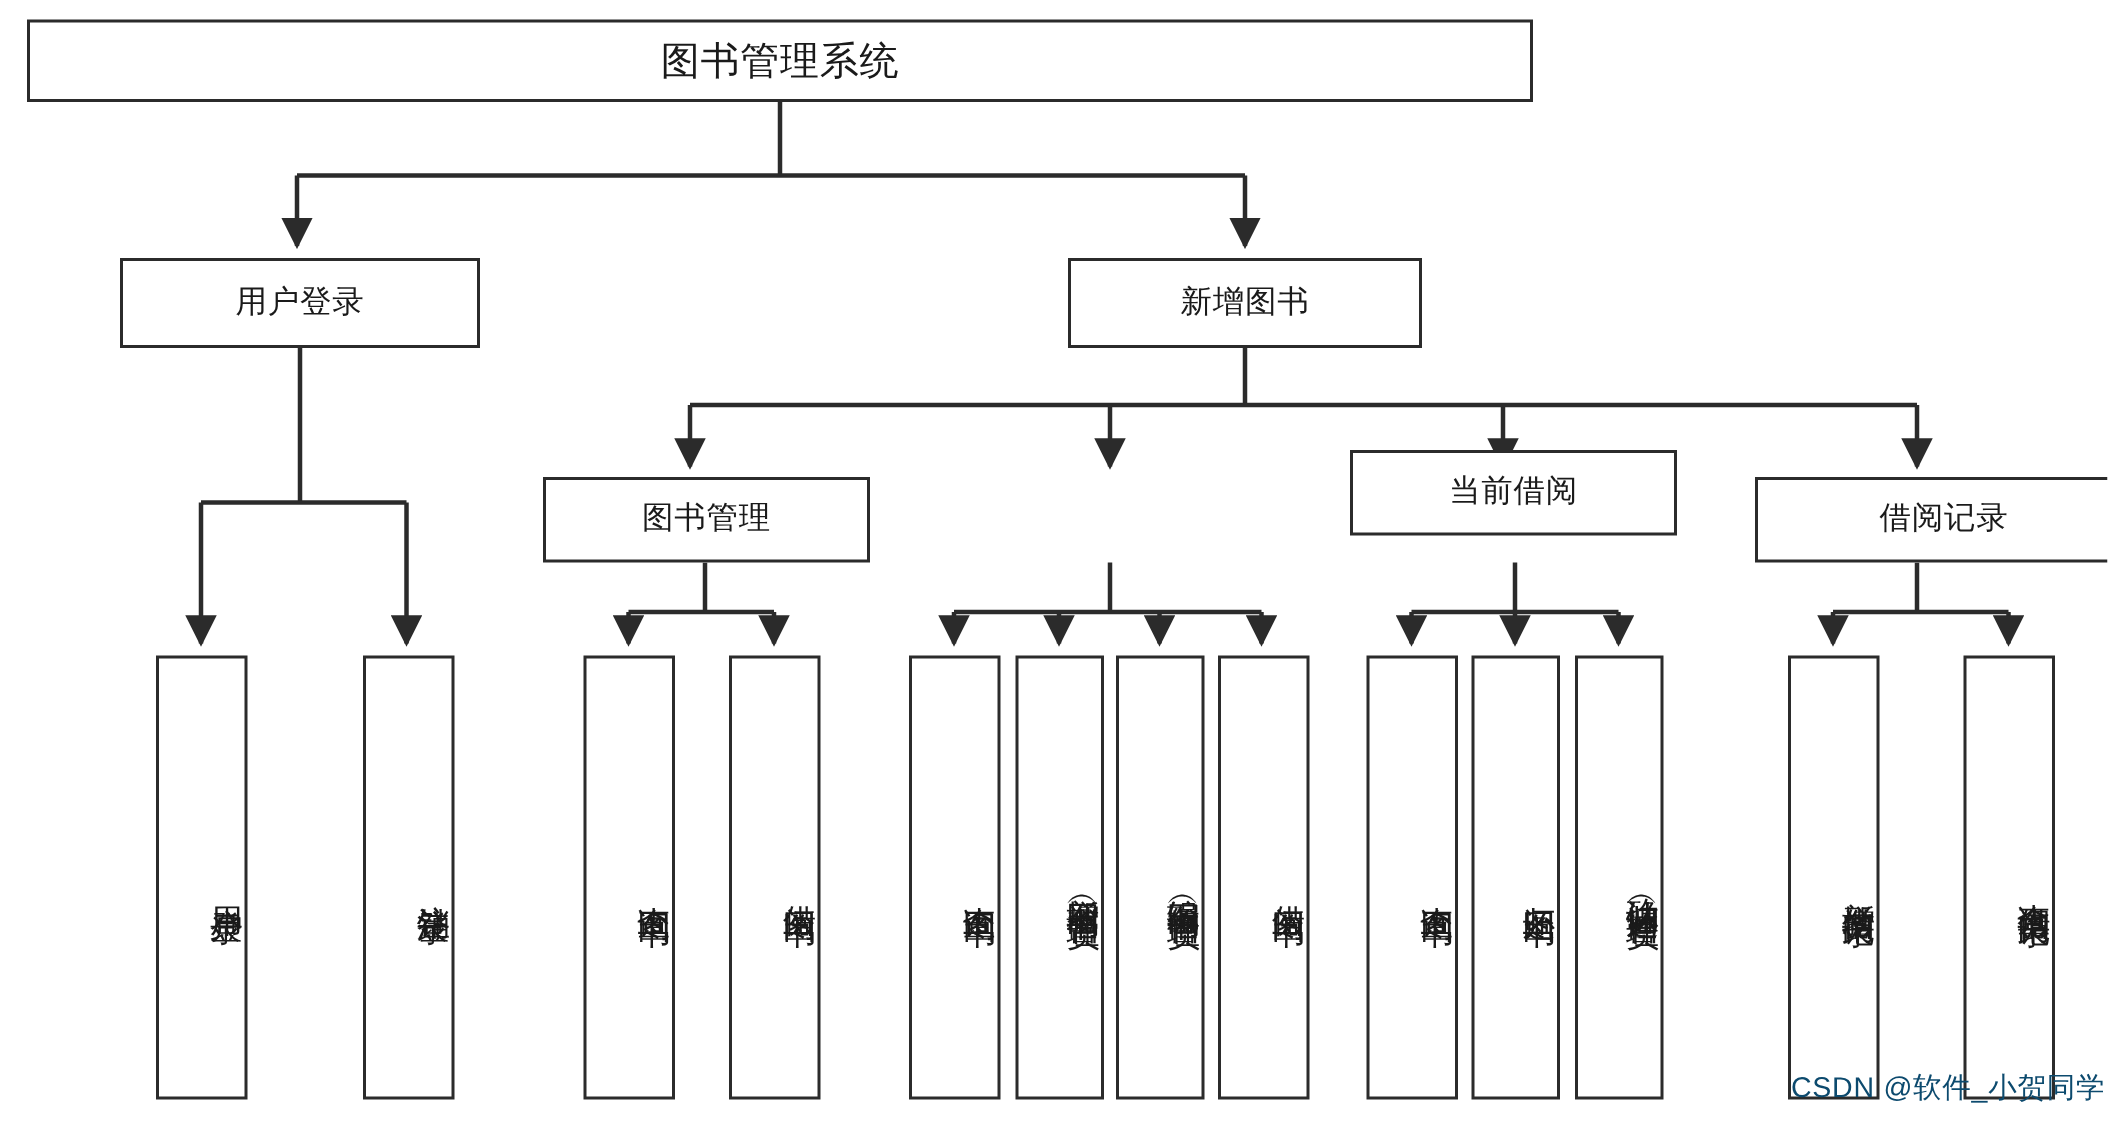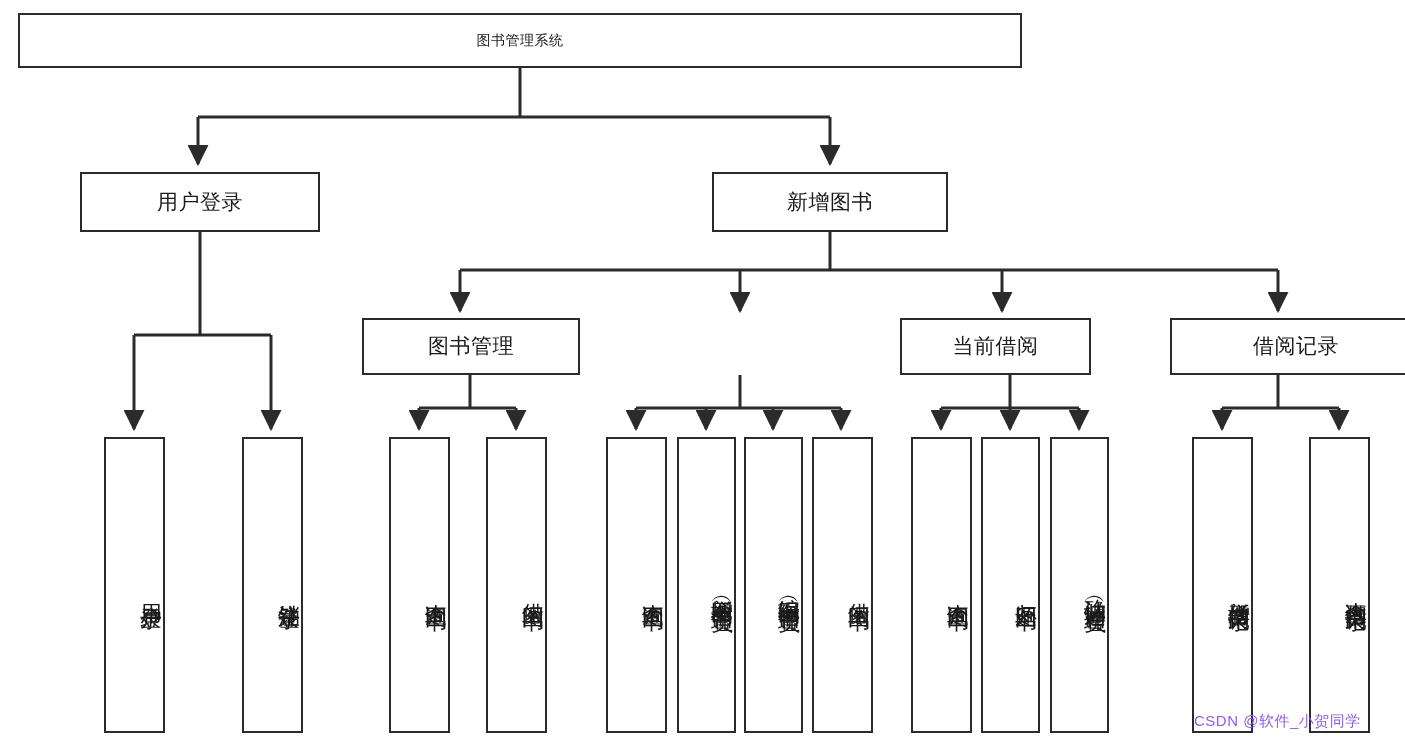--- a/index.html
+++ b/index.html
@@ -37,42 +37,42 @@
     color: #1a1a1a;
     line-height: 1.18;
     text-align: center;
   }
   
   .node.h {
     font-size: 21px;
     letter-spacing: 0.5px;
   }
   .node.root {
-    font-size: 14px;
+    font-size: 26px;
   }
   
   .node.v {
     writing-mode: vertical-rl;
     text-orientation: upright;
     align-items: flex-start;
     justify-content: center;
     padding-top: 10px;
     font-size: 22px;
     letter-spacing: 2px;
     line-height: 1.05;
   }
   .node.v > .vtext {
     writing-mode: vertical-rl;
     text-orientation: upright;
     white-space: nowrap;
   }
   .watermark {
     position: absolute;
-    font-size: 15px;
-    color: #8b5cf6;
+    font-size: 19px;
+    color: #0c4a6e;
     letter-spacing: 0.5px;
     white-space: nowrap;
     user-select: none;
   }
 </style>
 </head>
 <body>
 
 <div id="canvas">
 
@@ -133,21 +133,21 @@
   <div class="node h" style="left:80px; top:172px; width:240px; height:60px;">
     <span>用户登录</span>
   </div>
   <div class="node h" style="left:712px; top:172px; width:236px; height:60px;">
     <span>新增图书</span>
   </div>
 
   <div class="node h" style="left:362px; top:318px; width:218px; height:57px;">
     <span>图书管理</span>
   </div>
-  <div class="node h" style="left:900px; top:318px; width:191px; height:57px;">
+  <div class="node h" style="left:900px; top:300px; width:218px; height:57px;">
     <span>当前借阅</span>
   </div>
   <div class="node h" style="left:1170px; top:318px; width:252px; height:57px;">
     <span>借阅记录</span>
   </div>
 
   <div class="node v" style="left:104px; top:437px; width:61px; height:296px;">
     <span class="vtext">用户登录</span>
   </div>
   <div class="node v" style="left:242px; top:437px; width:61px; height:296px;">

